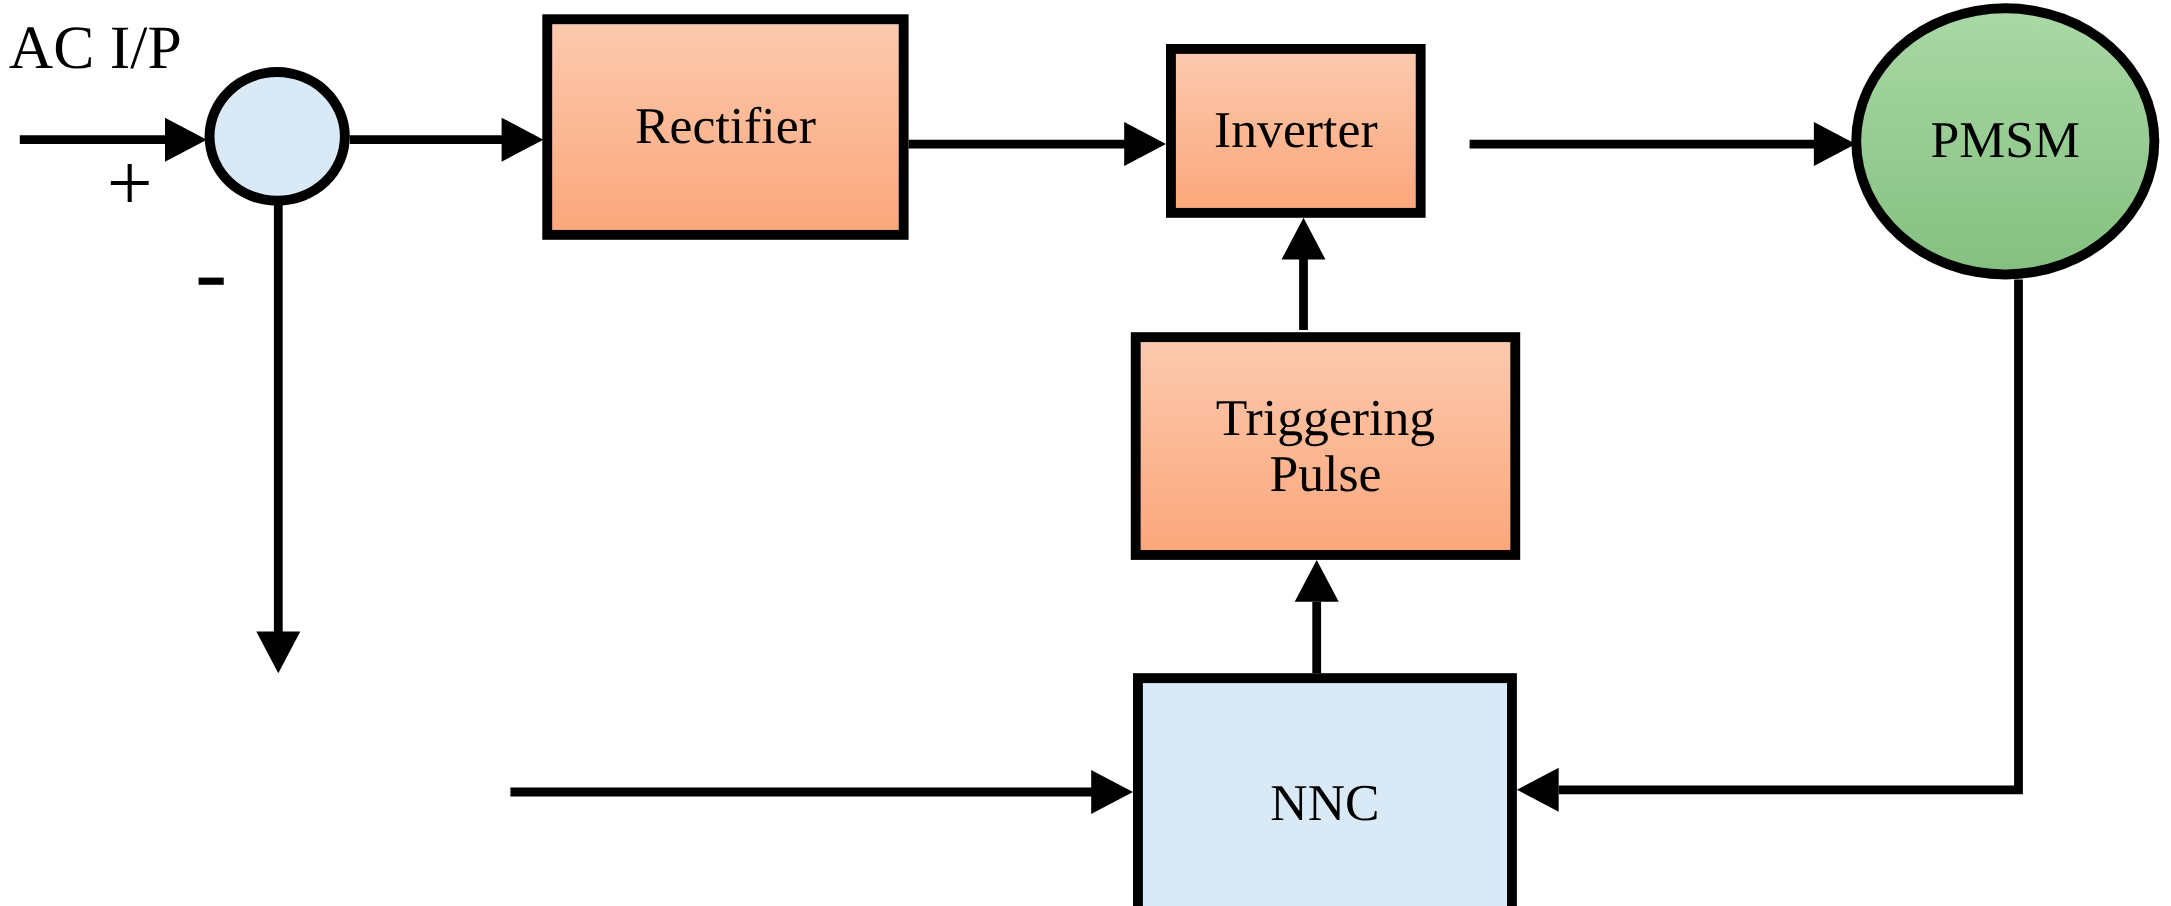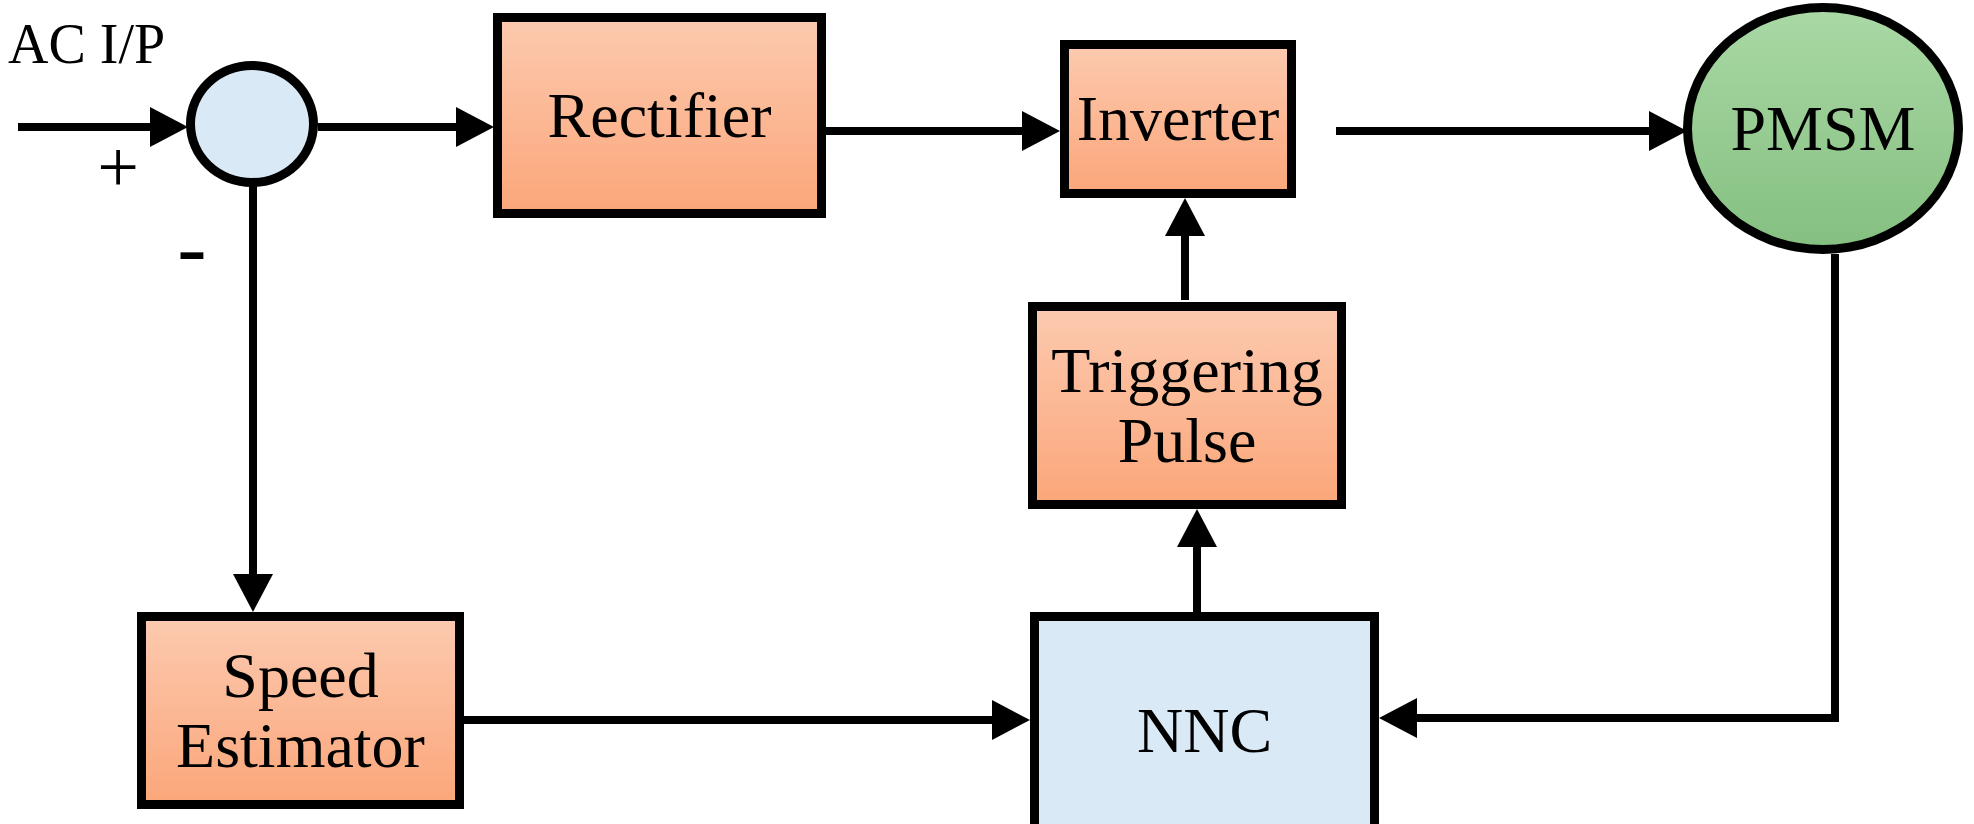--- a/index.html
+++ b/index.html
@@ -36,21 +36,21 @@
     display:flex;
     align-items:center;
     justify-content:center;
     text-align:center;
   }
   .orange{background:linear-gradient(180deg,var(--box-orange-top) 0%,var(--box-orange-bottom) 100%);}
   .blue{background:var(--box-blue);}
   .green{background:linear-gradient(180deg,var(--ellipse-green-top) 0%,var(--ellipse-green-bottom) 100%);}
   .round{border-radius:50%;}
   .node-label{
-    font-size:64px;
+    font-size:47px;
     line-height:1.08;
     white-space:nowrap;
   }
   .node-label span{display:block;}
   .free-label{
     position:absolute;
     font-size:56px;
     line-height:1;
     white-space:nowrap;
   }
@@ -61,21 +61,21 @@
     justify-content:center;
     line-height:1;
   }
   .sign-plus{left:86px;top:128px;width:64px;height:78px;font-size:74px;}
   .sign-minus{left:158px;top:208px;width:68px;height:80px;font-size:88px;}
 
   
   .n-sum      {left:186px;top:61px;width:132px;height:126px;}
   .n-rectifier{left:493px;top:13px;width:333px;height:205px;}
   .n-inverter {left:1060px;top:40px;width:236px;height:158px;}
-  .n-trigger  {left:1028px;top:302px;width:318px;height:207px;}
+  .n-trigger  {left:1028px;top:302px;width:354px;height:207px;}
   .n-nnc      {left:1030px;top:612px;width:349px;height:237px;}
   .n-speed    {left:137px;top:612px;width:327px;height:197px;}
   .n-pmsm     {left:1683px;top:3px;width:280px;height:251px;}
 </style>
 </head>
 <body>
 
 <div class="stage">
 
   <svg class="wires" viewBox="0 0 1974 824" xmlns="http://www.w3.org/2000/svg" stroke="#000" stroke-width="8" fill="#000">
@@ -139,20 +139,14 @@
       <span>Pulse</span>
     </div>
   </div>
 
   <div class="node blue n-nnc">
     <div class="node-label">
       <span>NNC</span>
     </div>
   </div>
 
-  <div class="node orange n-speed">
-    <div class="node-label">
-      <span>Speed</span>
-      <span>Estimator</span>
-    </div>
-  </div>
 
 </div>
 
 </body></html>

